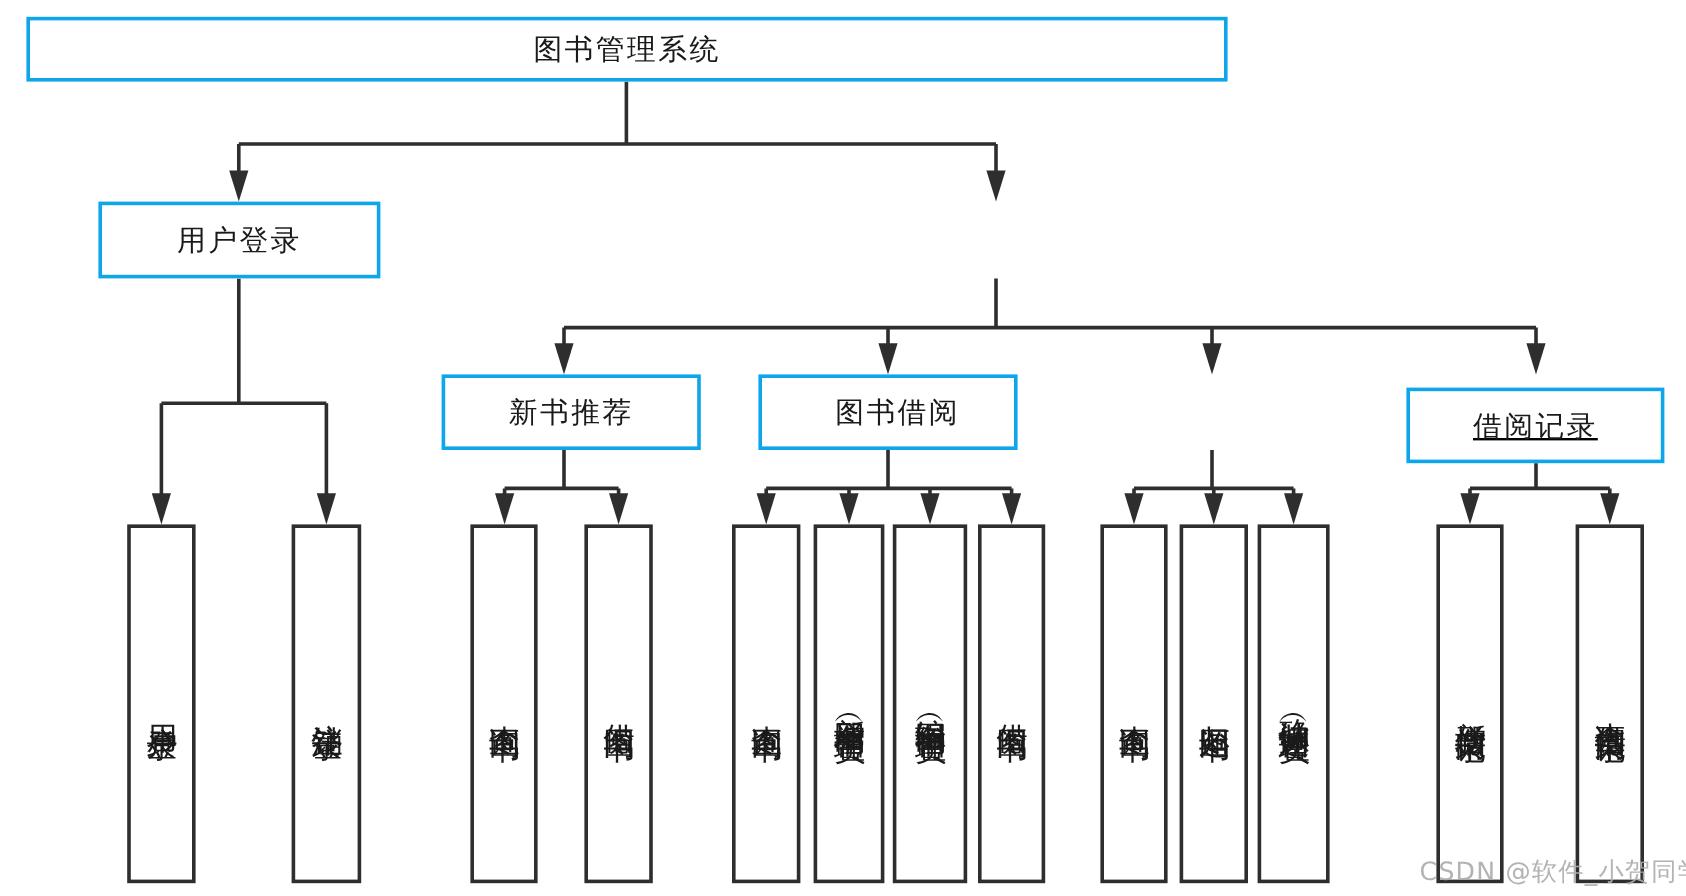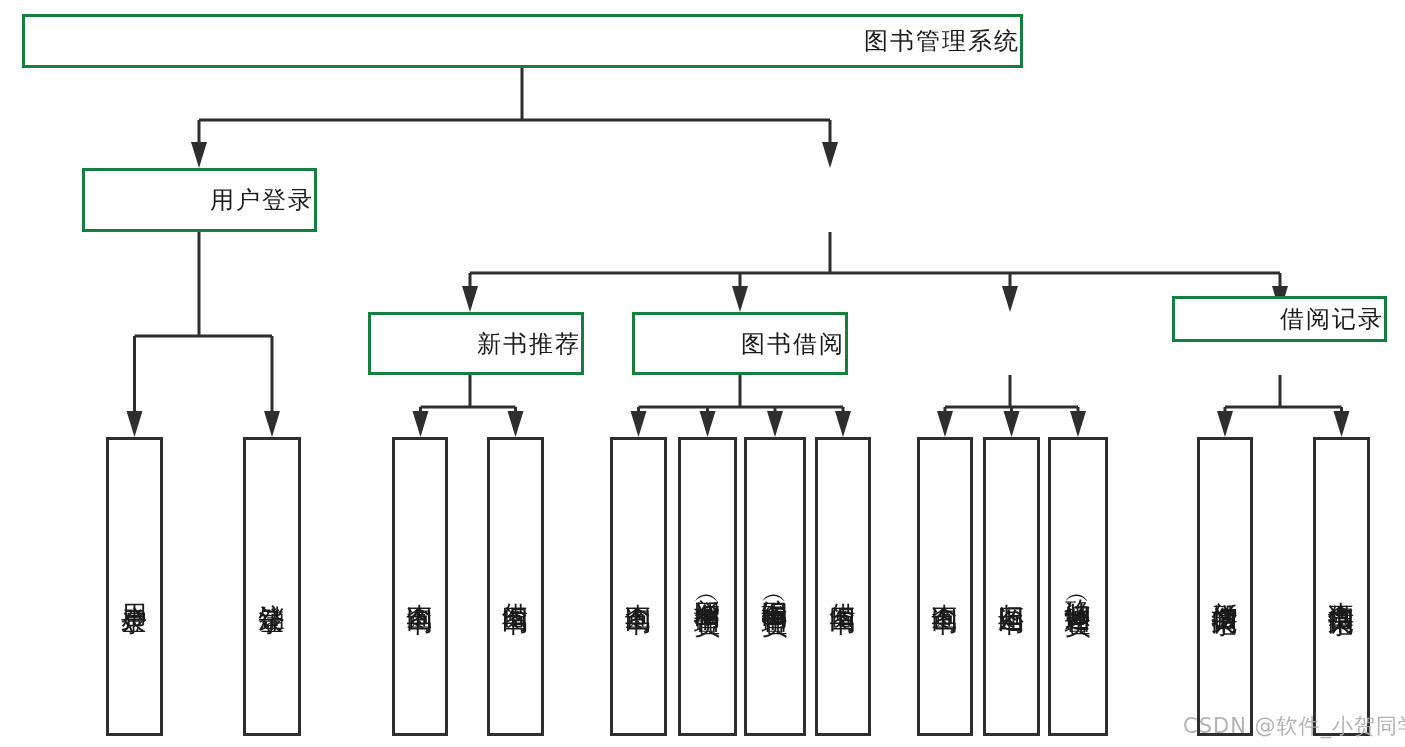--- a/index.html
+++ b/index.html
@@ -19,25 +19,25 @@
     position: absolute;
     left: 0;
     top: 0;
     width: 1405px;
     height: 747px;
     pointer-events: none;
   }
   .node {
     position: absolute;
     box-sizing: border-box;
-    border: 3px solid #15803d;
+    border: 3px solid #0ea5e9;
     background: #ffffff;
     display: flex;
     align-items: center;
-    justify-content: flex-end;
+    justify-content: center;
   }
   .node .label {
     font-size: 24px;
     color: #1a1a1a;
     letter-spacing: 2px;
     white-space: nowrap;
   }
   .leaf {
     position: absolute;
     top: 437px;
@@ -117,21 +117,21 @@
   <div class="node" style="left:82px; top:168px; width:235px; height:64px;">
     <span class="label">用户登录</span>
   </div>
 
   <div class="node" style="left:341px; top:312px; width:216px; height:63px;margin-left:27px;">
     <span class="label">新书推荐</span>
   </div>
   <div class="node" style="left:632px; top:312px; width:216px; height:63px;padding-left:16px;">
     <span class="label">图书借阅</span>
   </div>
-  <div class="node" style="left:1172px; top:296px; width:215px; height:46px;">
+  <div class="node" style="left:1172px; top:323px; width:215px; height:63px;text-decoration:underline;">
     <span class="label">借阅记录</span>
   </div>
 
   <div class="leaf" style="left:106px; width:57px;">
     <span class="vlabel">用户登录</span>
   </div>
   <div class="leaf" style="left:243px; width:58px;">
     <span class="vlabel">注销登录</span>
   </div>
 

